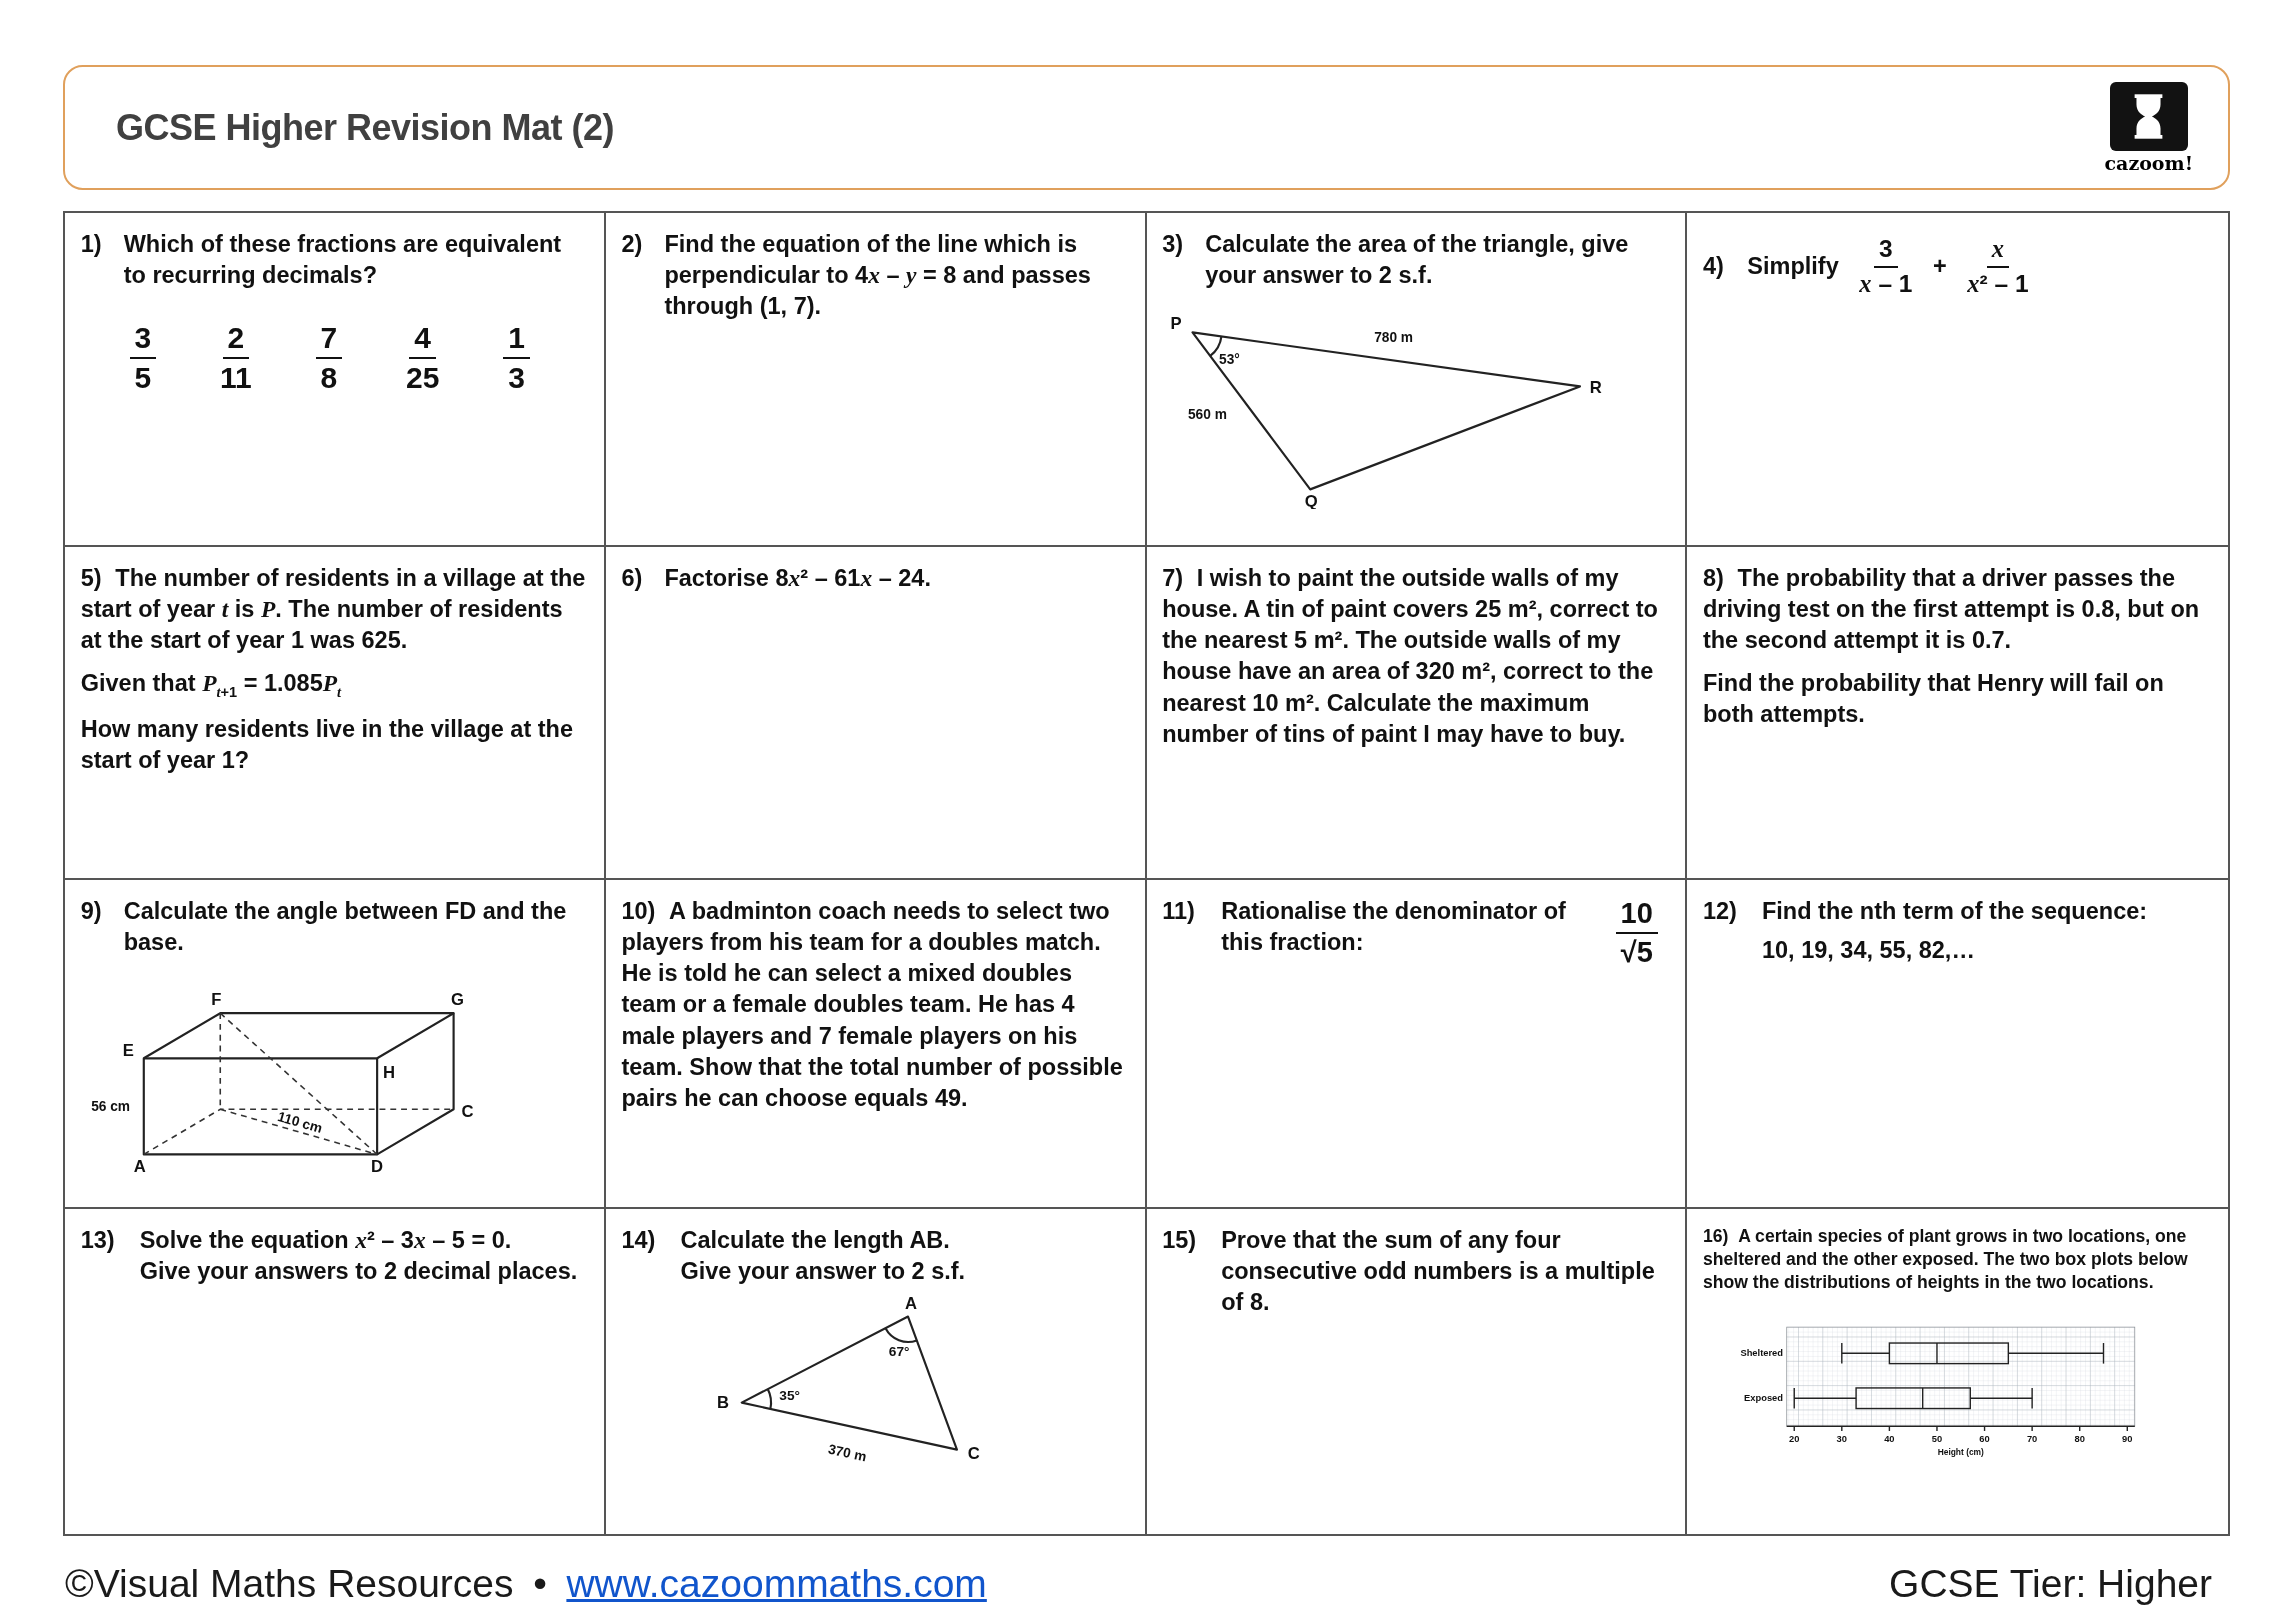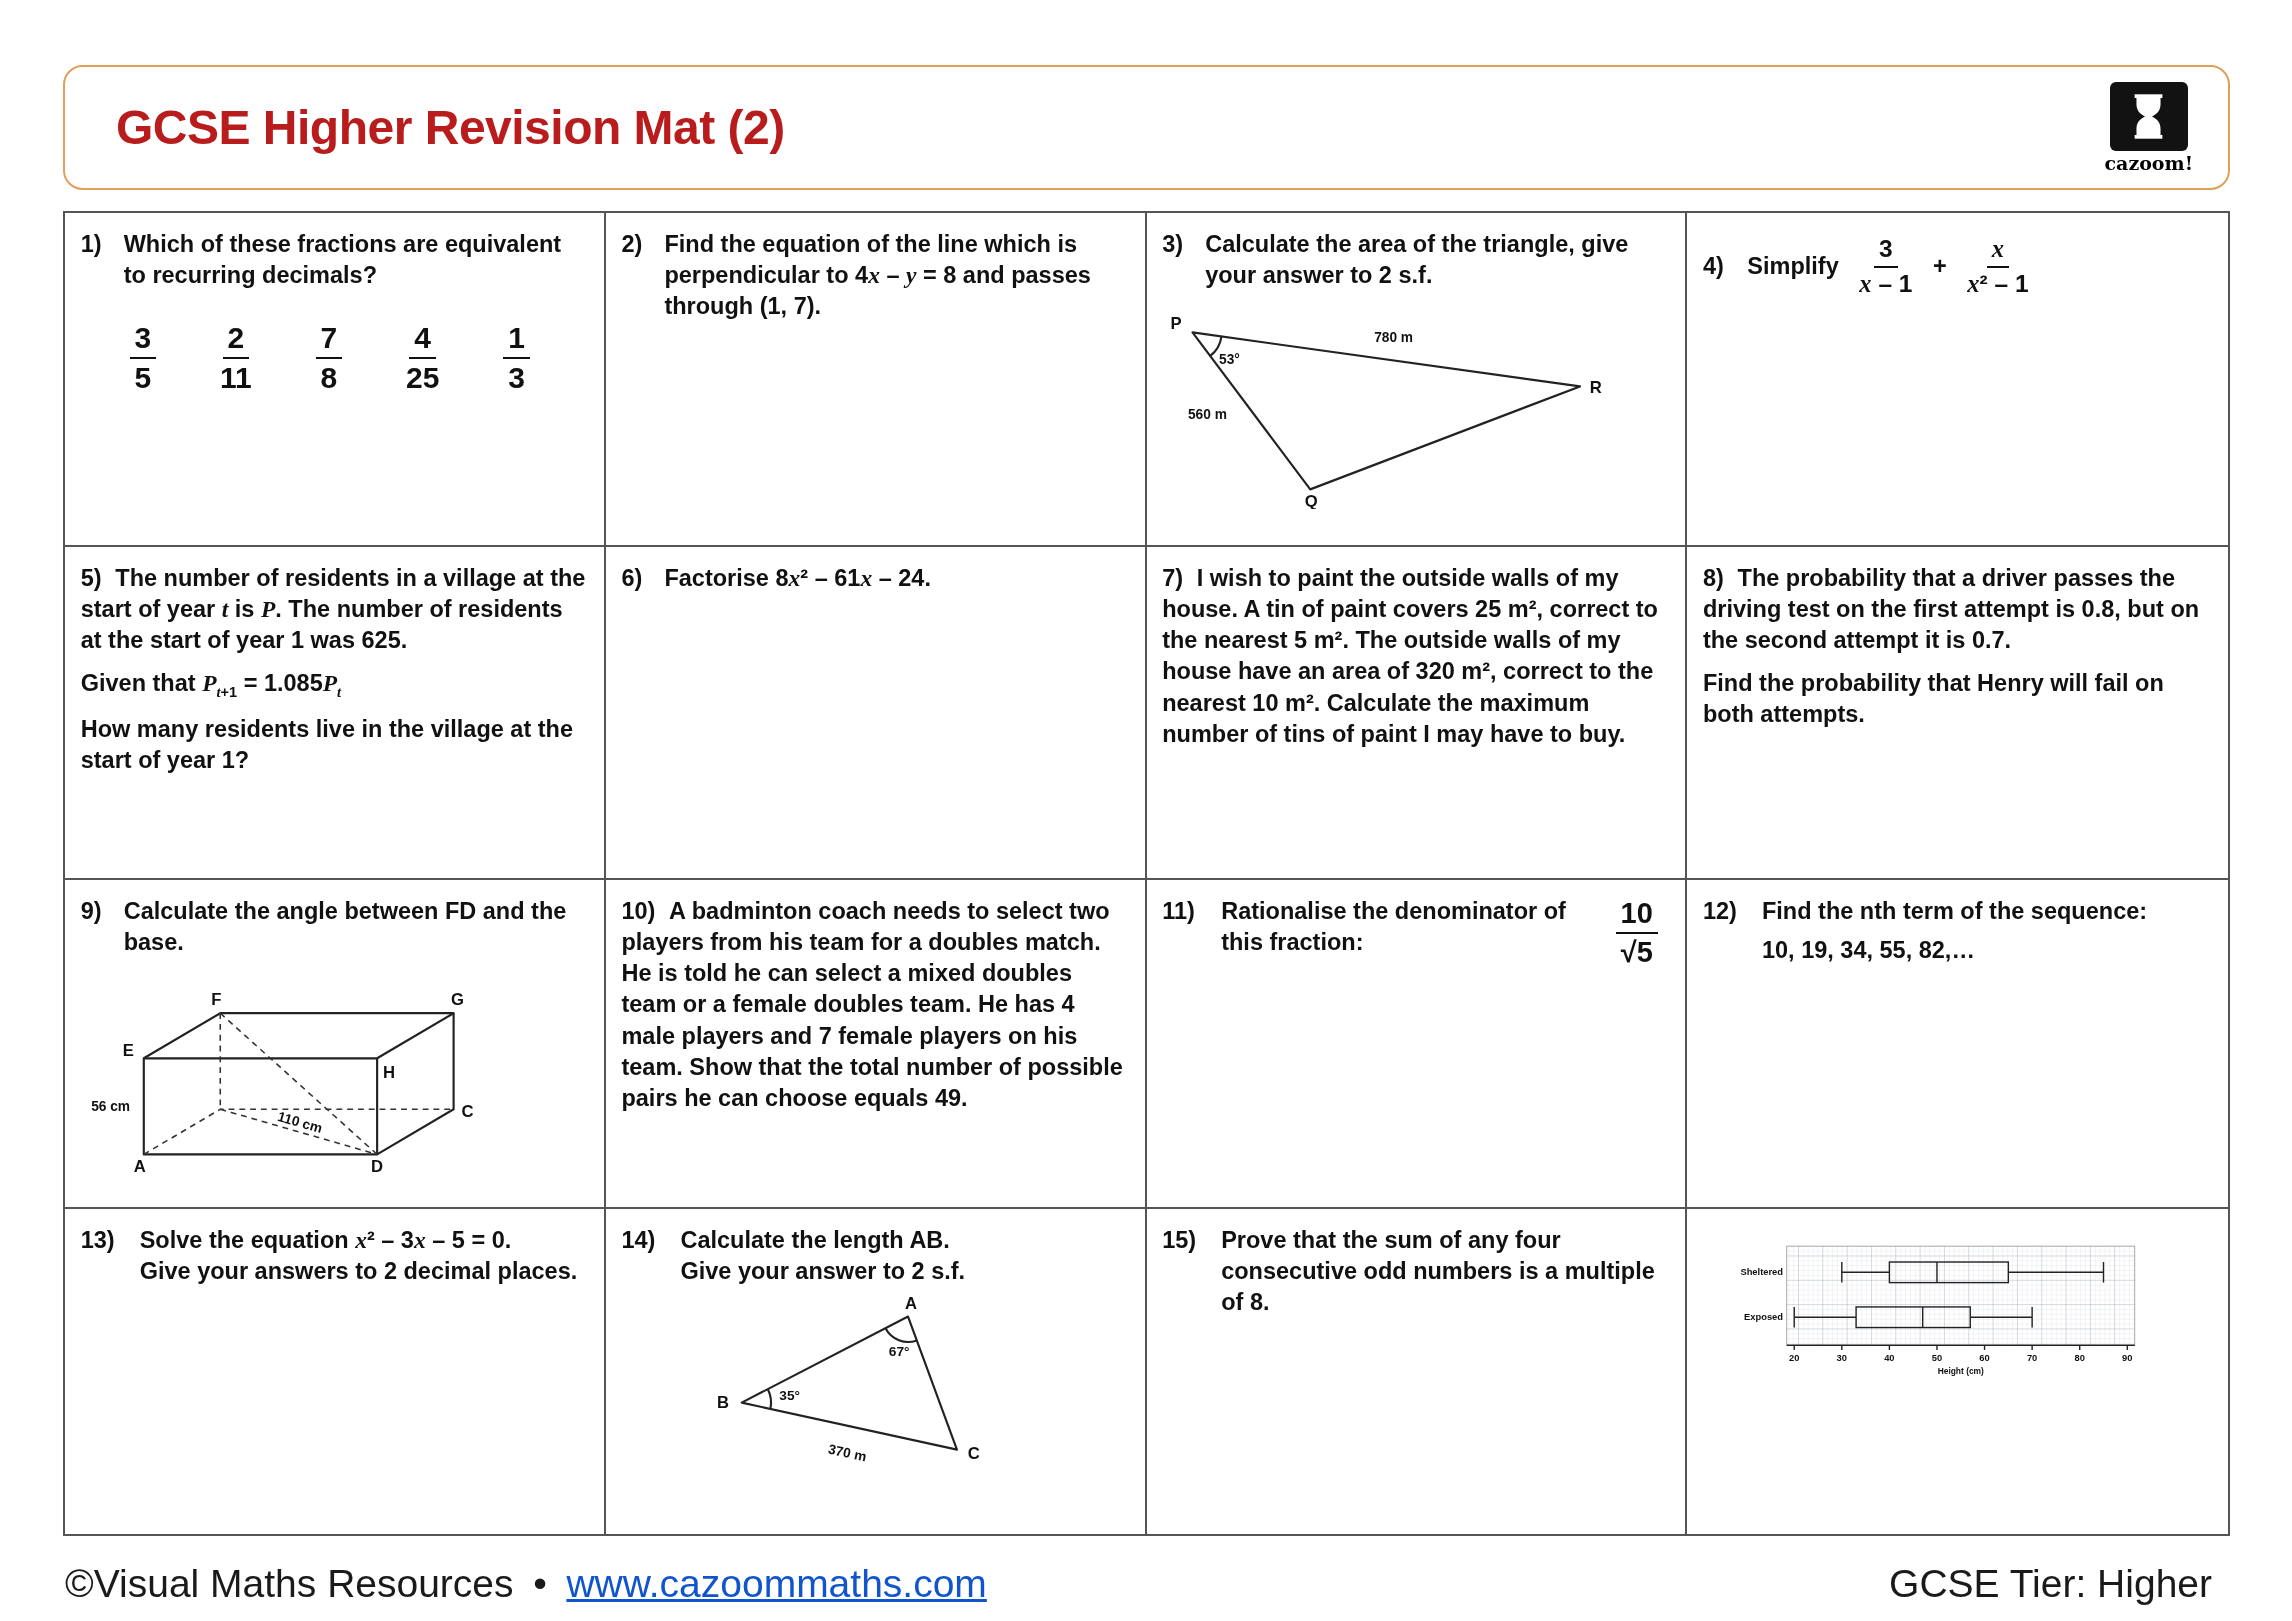--- a/index.html
+++ b/index.html
@@ -3,21 +3,21 @@
 <meta charset="utf-8">
 <style>
   html,body{margin:0;padding:0;background:#ffffff;}
   .page{position:relative;width:2293px;height:1621px;background:#ffffff;color:#111;
         font-family:"Liberation Sans",sans-serif;overflow:hidden;}
 
   
   .header-box{position:absolute;left:63px;top:65px;width:2167px;height:125px;box-sizing:border-box;
               border:2.9px solid #e0a05c;border-radius:19.6px;display:flex;align-items:center;
               justify-content:space-between;padding:0 35px 0 51px;background:#fff;}
-  .title{font-size:48px;font-weight:bold;color:#b91c1c;letter-spacing:-0.5px;}
+  .title{font-size:36px;font-weight:bold;color:#404040;letter-spacing:-0.5px;}
   .logo{display:flex;flex-direction:column;align-items:center;}
   .logo-mark{width:78px;height:69px;background:#121212;border-radius:5.9px;display:flex;
              align-items:center;justify-content:center;}
   .logo-text{font-family:"DejaVu Serif",serif;font-weight:bold;font-size:19px;color:#000;margin-top:1px;}
 
   
   .grid{position:absolute;left:63px;top:211px;width:2167px;height:1325px;box-sizing:border-box;
         display:grid;grid-template-columns:repeat(4,1fr);grid-template-rows:334px 333px 329px auto;
         border:2px solid #555;background:#fff;}
   .cell{border-right:2px solid #555;border-bottom:2px solid #555;box-sizing:border-box;
@@ -269,20 +269,23 @@
     </div>
 
     <div class="cell">
       <p class="q">
         <span class="qnum w2">15)</span>
         <span class="qtext">Prove that the sum of any four consecutive odd numbers is a multiple of 8.</span>
       </p>
     </div>
 
     <div class="cell cell16">
+      <p class="qb">
+        <span class="qnum-i">16)</span><span>A certain species of plant grows in two locations, one sheltered and the other exposed. The two box plots below show the distributions of heights in the two locations.</span>
+      </p>
       <svg class="bpsvg" viewBox="0 0 450 160" width="421" height="150" style="font-size:18px">
         <defs>
           <pattern id="gpS" width="5.2" height="5.2" patternUnits="userSpaceOnUse">
             <path d="M5.2 0H0V5.2" fill="none" stroke="#ccd2d8" stroke-width="0.5"></path>
           </pattern>
           <pattern id="gpB" width="26" height="26" patternUnits="userSpaceOnUse">
             <path d="M26 0H0V26" fill="none" stroke="#a8b0b8" stroke-width="0.8"></path>
           </pattern>
         </defs>
         <rect x="66" y="16" width="372" height="106" fill="#ffffff"></rect>

